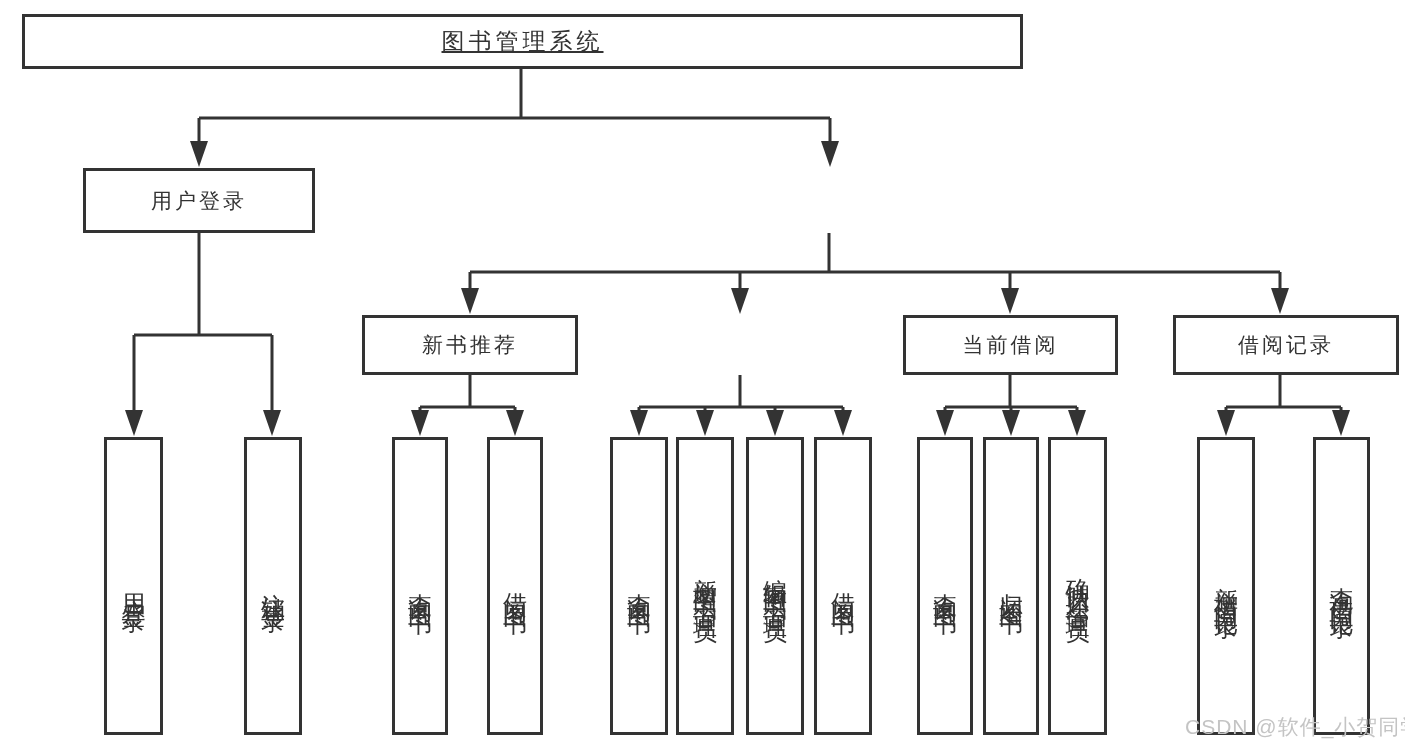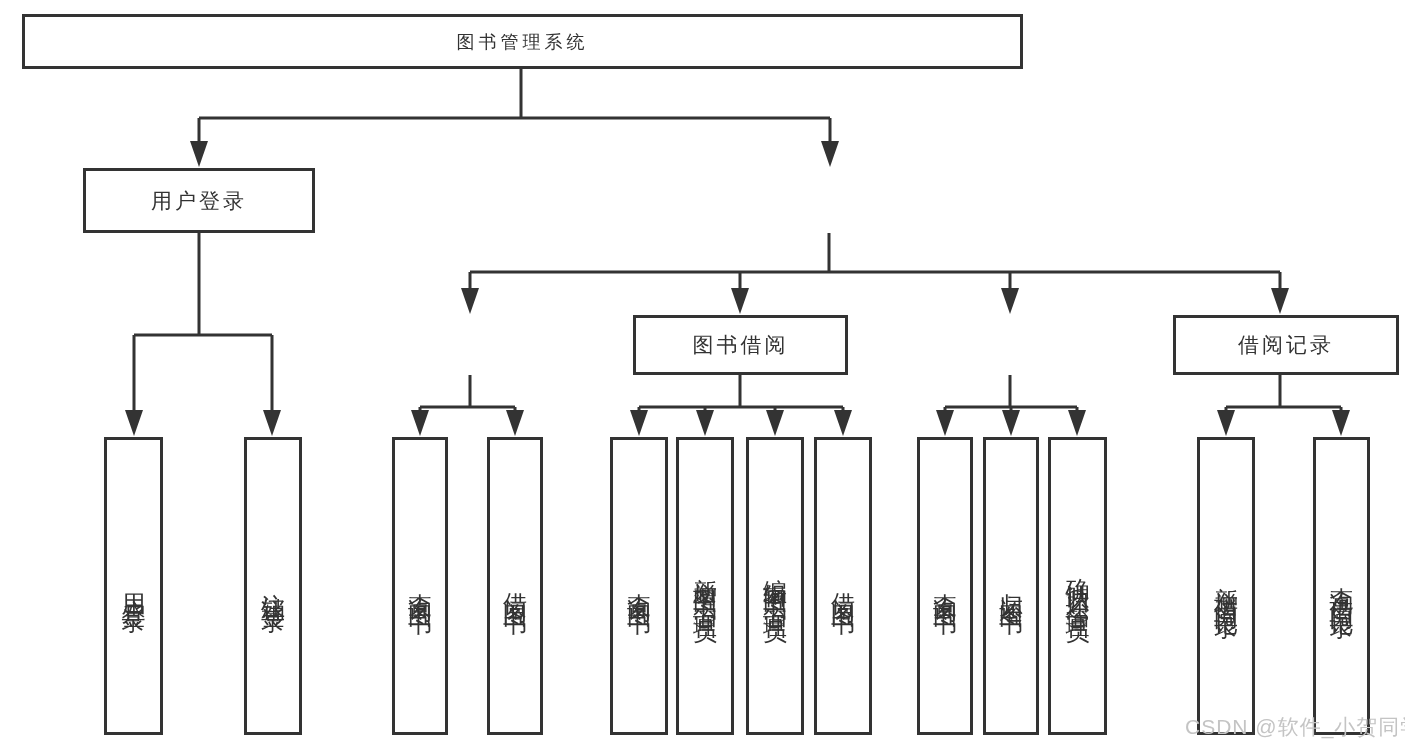--- a/index.html
+++ b/index.html
@@ -27,22 +27,23 @@
     box-sizing:border-box;
     background:#ffffff;
     border:3px solid #333333;
     display:flex;
     align-items:center;
     justify-content:center;
     color:#333333;
     z-index:2;
   }
   .root-node{
-    font-size:18px;
+    font-size:23px;
     letter-spacing:4px;
+    text-decoration:underline;
   }
   .hnode{
     font-size:21px;
     letter-spacing:3px;
   }
   .vnode .vtext{
     writing-mode:vertical-rl;
     text-orientation:mixed;
     font-size:24px;
     letter-spacing:6px;
@@ -102,21 +103,22 @@
       <polygon points="1068,410 1086,410 1077,436"></polygon>
       <polygon points="1217,410 1235,410 1226,436"></polygon>
       <polygon points="1332,410 1350,410 1341,436"></polygon>
     </g>
   </svg>
 
   <div class="node root-node" style="left:22px; top:14px; width:1001px; height:55px;">图书管理系统</div>
 
   <div class="node hnode" style="left:83px; top:168px; width:232px; height:65px;">用户登录</div>
 
-  <div class="node hnode" style="left:633px; top:315px; width:215px; height:60px;">图书借阅</div>
+  <div class="node hnode" style="left:362px; top:315px; width:216px; height:60px;">新书推荐</div>
+  <div class="node hnode" style="left:903px; top:315px; width:215px; height:60px;">当前借阅</div>
   <div class="node hnode" style="left:1173px; top:315px; width:226px; height:60px;">借阅记录</div>
 
   <div class="node vnode" style="left:104px; top:437px; width:59px; height:298px;">
     <span class="vtext">用户登录</span>
   </div>
   <div class="node vnode" style="left:244px; top:437px; width:58px; height:298px;">
     <span class="vtext">注销登录</span>
   </div>
 
   <div class="node vnode" style="left:392px; top:437px; width:56px; height:298px;">

